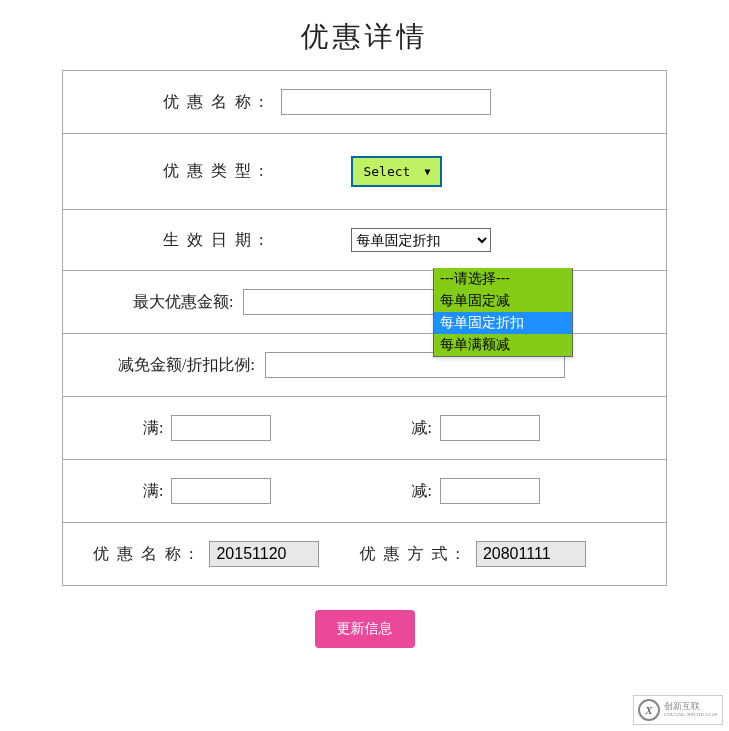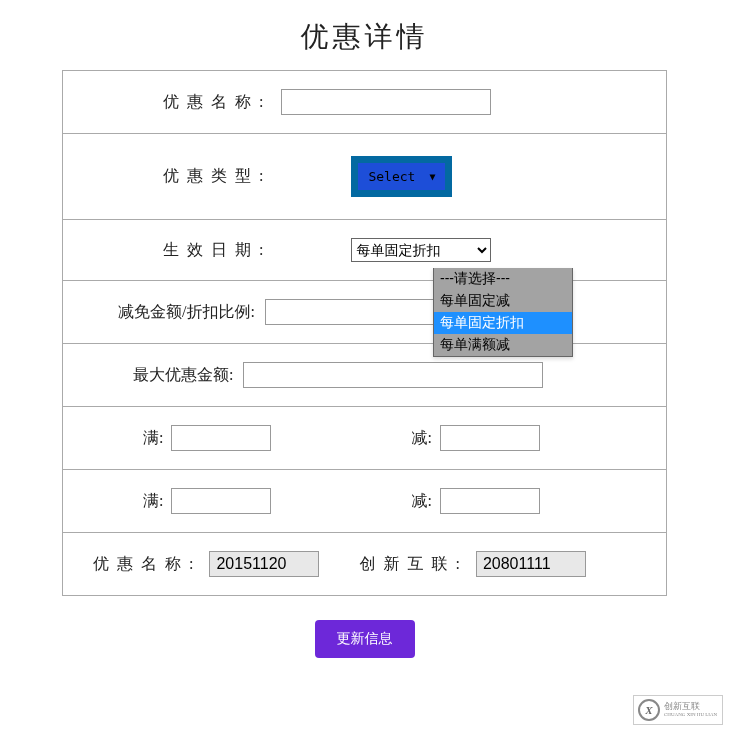--- a/index.html
+++ b/index.html
@@ -67,22 +67,22 @@
       width: 210px;
       margin-left: 10px;
     }
     .row-type {
       padding-left: 100px;
       padding-top: 22px;
       padding-bottom: 22px;
     }
     .select-btn {
       margin-left: 80px;
-      border: 7px solid #0369a1;
-      background: #1d4ed8;
+      border: 2px solid #0369a1;
+      background: #bef264;
       padding: 6px 10px;
       font-size: 13px;
       font-family: monospace, sans-serif;
       display: inline-flex;
       align-items: center;
       cursor: pointer;
     }
     .select-btn .caret {
       margin-left: 14px;
       font-size: 10px;
@@ -95,25 +95,25 @@
       width: 140px;
       height: 24px;
       border: 1px solid #666;
       font-size: 14px;
       font-family: "Microsoft YaHei", sans-serif;
       background: #fff;
     }
     .dropdown-listbox {
       position: absolute;
       left: 370px;
-      top: 48px;
+      top: 58px;
       width: 140px;
       border: 1px solid #666;
       border-top: none;
-      background: #a3a3a3;
+      background: #84cc16;
       z-index: 100;
       box-shadow: 0 2px 4px rgba(0,0,0,0.15);
     }
     .dropdown-option {
       padding: 2px 6px;
       font-size: 14px;
       font-family: "Microsoft YaHei", sans-serif;
       cursor: pointer;
       white-space: nowrap;
     }
@@ -163,21 +163,21 @@
       margin-left: 8px;
     }
     .date-spacer {
       width: 40px;
     }
     .submit-area {
       text-align: center;
       padding: 24px 0;
     }
     .submit-btn {
-      background: #6d28d9;
+      background: #ec4899;
       color: #fff;
       border: none;
       padding: 10px 22px;
       font-size: 14px;
       border-radius: 4px;
       cursor: pointer;
       font-family: "Microsoft YaHei", sans-serif;
     }
     .watermark {
       position: absolute;
@@ -236,27 +236,27 @@
       <option>每单固定折扣</option>
     </select>
     <div class="dropdown-listbox">
       <div class="dropdown-option">---请选择---</div>
       <div class="dropdown-option">每单固定减</div>
       <div class="dropdown-option highlighted">每单固定折扣</div>
       <div class="dropdown-option">每单满额减</div>
     </div>
   </div>
 
+  <div class="form-row row-maxamount">
+    <span class="row-label-tight">最大优惠金额:</span>
+    <input class="text-input" type="text" value="" style="">
+  </div>
+
   <div class="form-row row-ratio">
     <span class="row-label-tight">减免金额/折扣比例:</span>
-    <input class="text-input" type="text" value="" style="">
-  </div>
-
-  <div class="form-row row-maxamount">
-    <span class="row-label-tight">最大优惠金额:</span>
     <input class="text-input" type="text" value="" style="">
   </div>
 
   <div class="form-row row-full-minus">
     <div class="pair-group">
       <span class="row-label-tight">满:</span>
       <input class="text-input" type="text" value="" style="">
     </div>
     <div class="pair-spacer"></div>
     <div class="pair-group">
@@ -277,21 +277,21 @@
     </div>
   </div>
 
   <div class="form-row row-dates">
     <div class="date-group">
       <span class="row-label">优惠名称:</span>
       <input class="text-input readonly" type="text" readonly="" value="20151120" style="">
     </div>
     <div class="date-spacer"></div>
     <div class="date-group">
-      <span class="row-label">创新互联:</span>
+      <span class="row-label">优惠方式:</span>
       <input class="text-input readonly" type="text" readonly="" value="20801111" style="">
     </div>
   </div>
 
 </div>
 
 <div class="submit-area">
   <button class="submit-btn">更新信息</button>
 </div>
 

